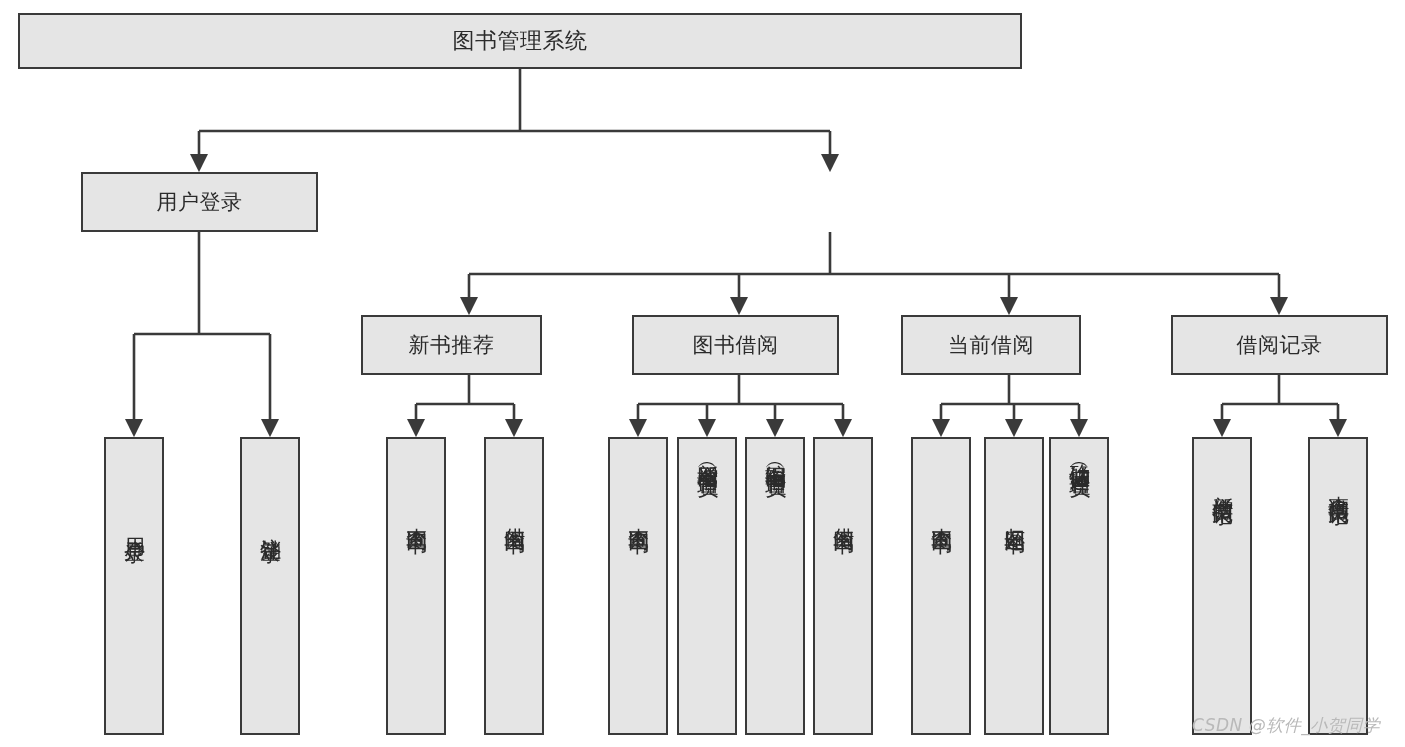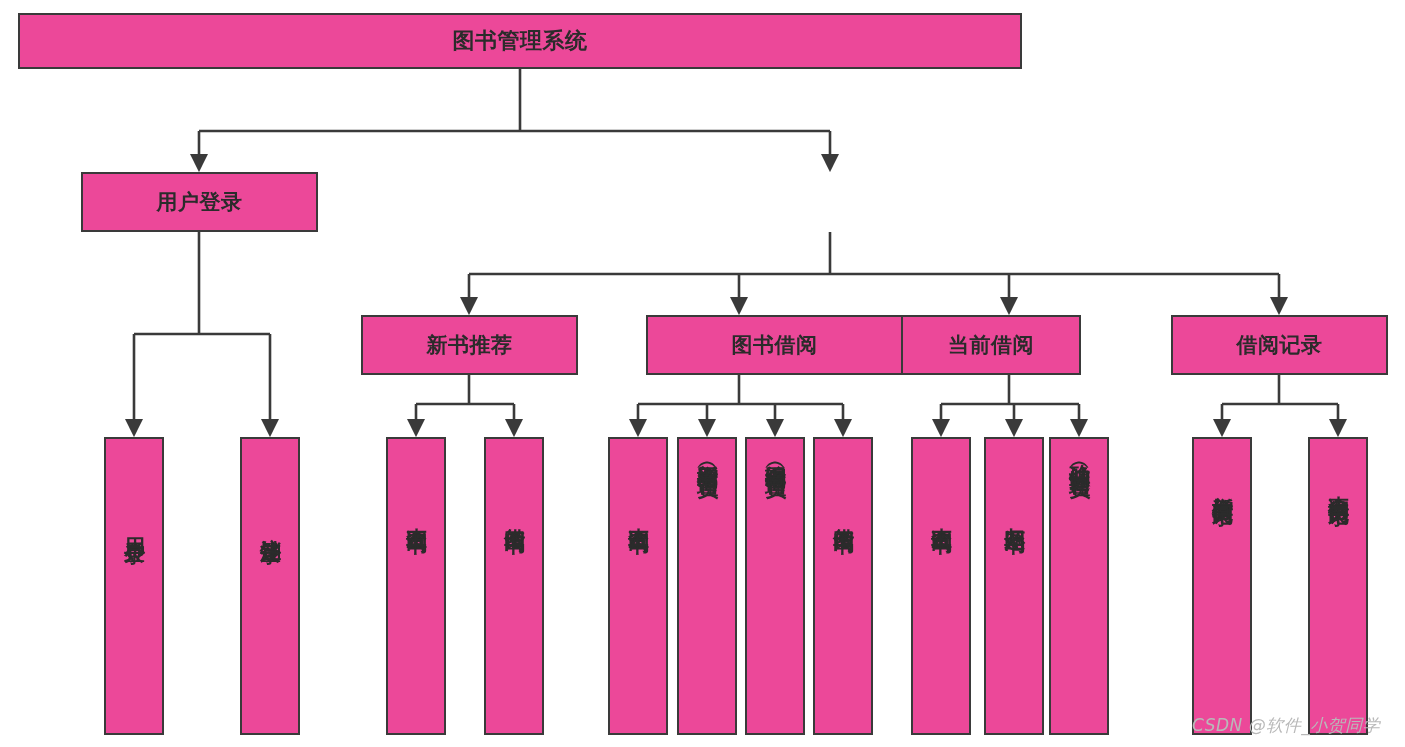--- a/index.html
+++ b/index.html
@@ -22,26 +22,25 @@
     left: 0;
     top: 0;
     width: 1405px;
     height: 747px;
     pointer-events: none;
   }
   .node {
     position: absolute;
     box-sizing: border-box;
     border: 2.5px solid #3a3a3a;
-    background: #ec4899;
+    background: #e5e5e5;
     display: flex;
     align-items: center;
     justify-content: center;
     color: #2b2b2b;
-    font-weight: bold;
   }
   .node .label {
     display: block;
     text-align: center;
     line-height: 1.25;
   }
   .node.horiz .label {
     font-size: 21px;
     letter-spacing: 0.5px;
   }
@@ -132,24 +131,24 @@
   </svg>
 
   <div class="node root horiz" style="left:18px; top:13px; width:1004px; height:56px;">
     <span class="label">图书管理系统</span>
   </div>
 
   <div class="node horiz" style="left:81px; top:172px; width:237px; height:60px;">
     <span class="label">用户登录</span>
   </div>
 
-  <div class="node horiz" style="left:361px; top:315px; width:217px; height:60px;">
+  <div class="node horiz" style="left:361px; top:315px; width:181px; height:60px;">
     <span class="label">新书推荐</span>
   </div>
-  <div class="node horiz" style="left:646px; top:315px; width:257px; height:60px;">
+  <div class="node horiz" style="left:632px; top:315px; width:207px; height:60px;">
     <span class="label">图书借阅</span>
   </div>
   <div class="node horiz" style="left:901px; top:315px; width:180px; height:60px;">
     <span class="label">当前借阅</span>
   </div>
   <div class="node horiz" style="left:1171px; top:315px; width:217px; height:60px;">
     <span class="label">借阅记录</span>
   </div>
 
   <div class="node vert" style="left:104px; top:437px; width:60px; height:298px; padding-top:82px;">

